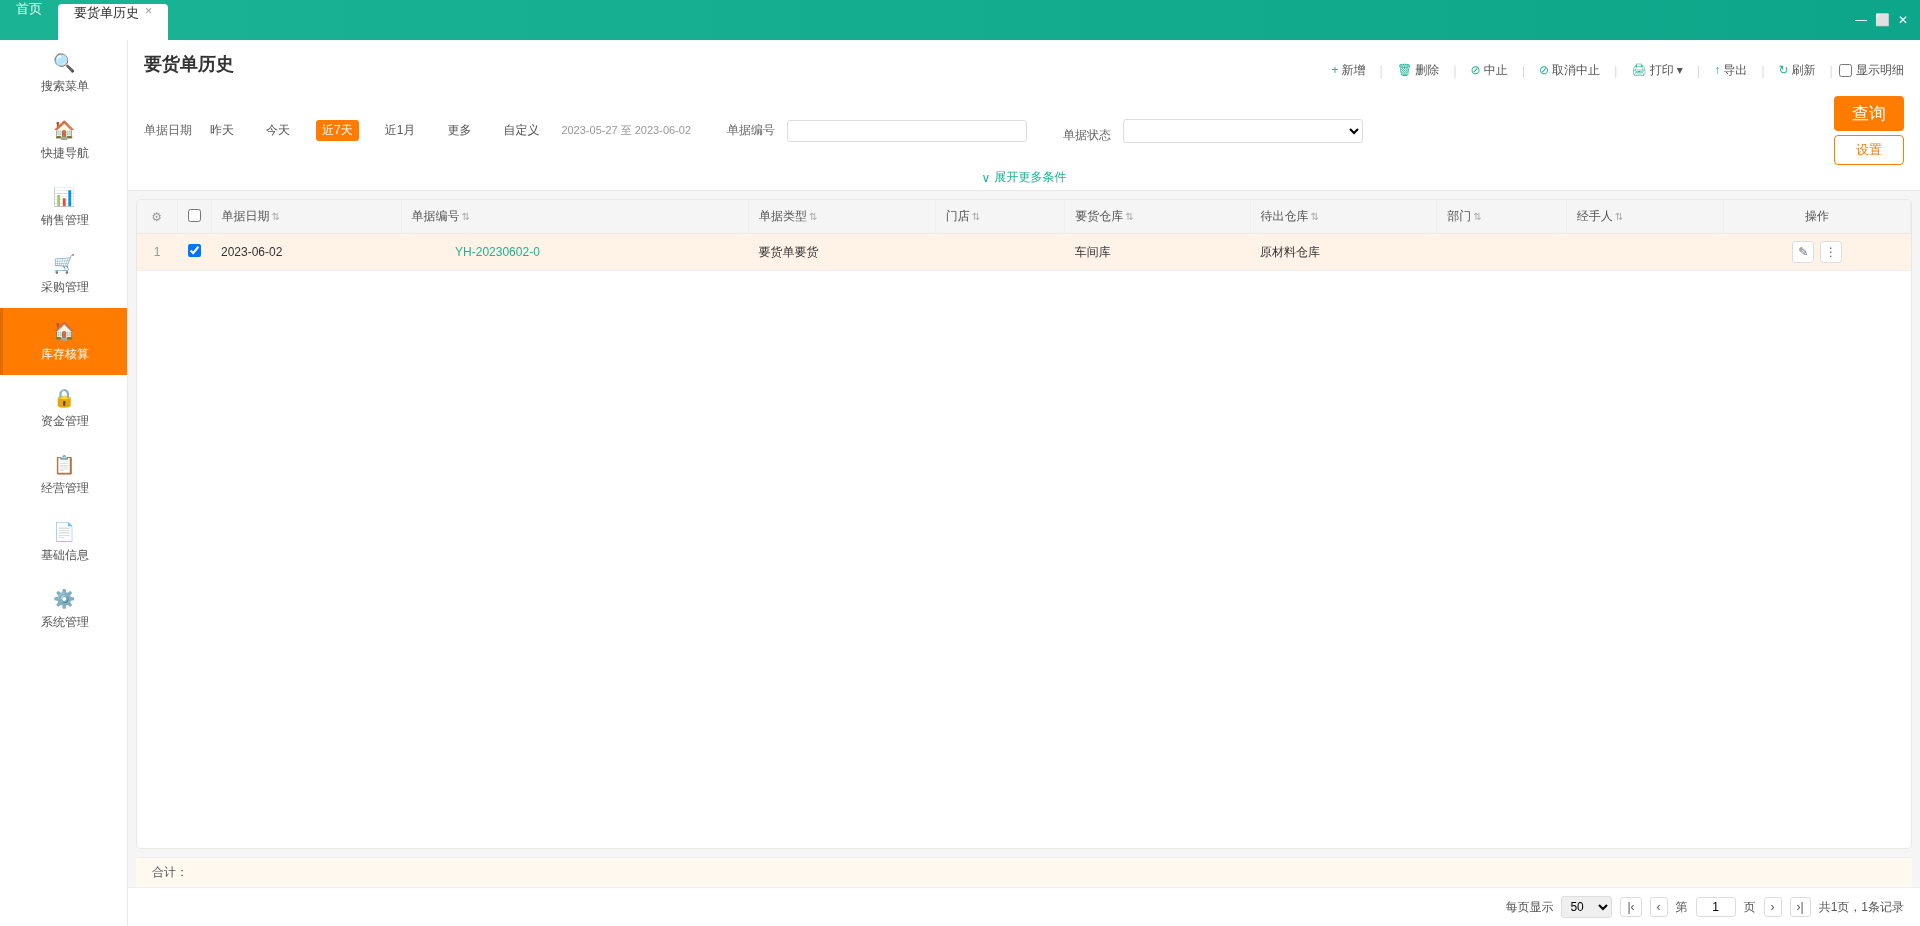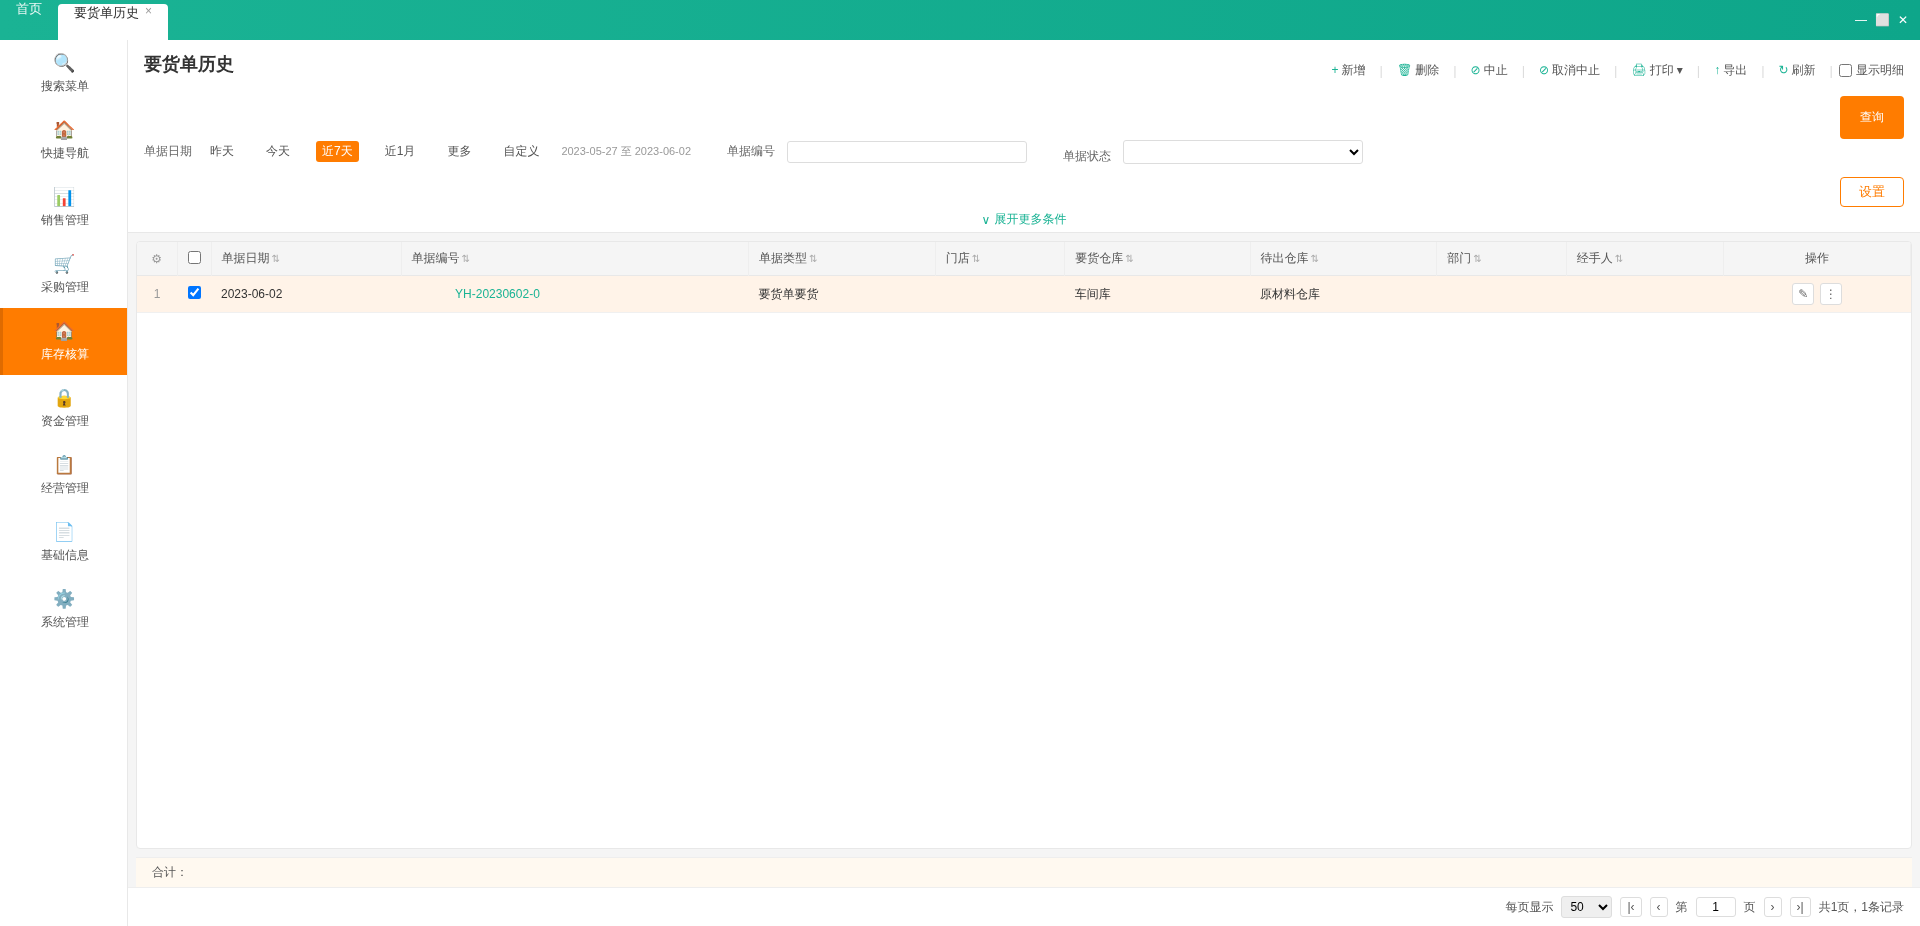--- a/index.html
+++ b/index.html
@@ -276,33 +276,32 @@
       width: 40px;
       text-align: center;
     }
 
     
     .query-btn {
       background: #ff7c00;
       color: white;
       border: none;
       border-radius: 4px;
-      padding: 13px 18px;
-      font-size: 12px;
+      padding: 6px 18px;
+      font-size: 17px;
       cursor: pointer;
     }
     .settings-btn {
       background: white;
       color: #ff7c00;
       border: 1px solid #ff7c00;
       border-radius: 4px;
       padding: 5px 18px;
       font-size: 13px;
       cursor: pointer;
-      margin-top: 34px;
     }
 
     .checkbox-col { width: 30px; text-align: center; }
     .num-col { width: 40px; text-align: center; color: #999; }
 
     .op-btn {
       display: inline-flex;
       align-items: center;
       justify-content: center;
       width: 22px;

